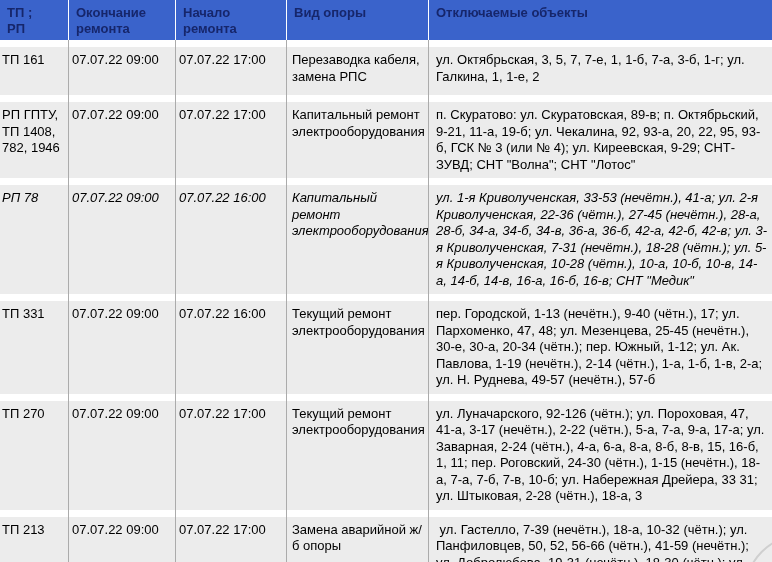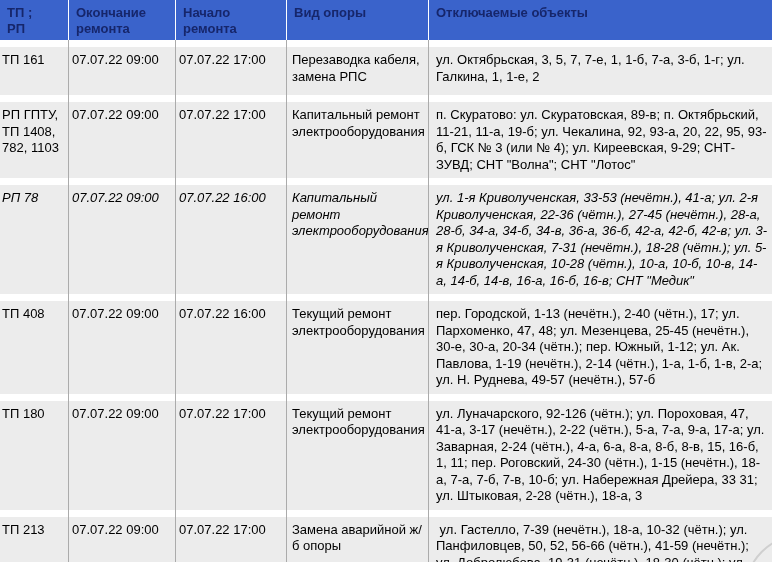--- a/index.html
+++ b/index.html
@@ -98,45 +98,45 @@
   <div class="body" id="rows">
   <div class="row">
     <div class="cell c1">ТП 161</div>
     <div class="cell c2">07.07.22 09:00</div>
     <div class="cell c3">07.07.22 17:00</div>
     <div class="cell c4">Перезаводка кабеля, замена РПС</div>
     <div class="cell c5">ул. Октябрьская, 3, 5, 7, 7-е, 1, 1-б, 7-а, 3-б, 1-г; ул. Галкина, 1, 1-е, 2</div>
   </div>
 
   <div class="row">
-    <div class="cell c1">РП ГПТУ, ТП 1408, 782, 1103</div>
+    <div class="cell c1">РП ГПТУ, ТП 1408, 782, 1946</div>
     <div class="cell c2">07.07.22 09:00</div>
     <div class="cell c3">07.07.22 17:00</div>
     <div class="cell c4">Капитальный ремонт электрооборудования</div>
-    <div class="cell c5">п. Скуратово: ул. Скуратовская, 89-в; п. Октябрьский, 11-21, 11-а, 19-б; ул. Чекалина, 92, 93-а, 20, 22, 95, 93-б, ГСК № 3 (или № 4); ул. Киреевская, 9-29; СНТ-ЗУВД; СНТ "Волна"; СНТ "Лотос"</div>
+    <div class="cell c5">п. Скуратово: ул. Скуратовская, 89-в; п. Октябрьский, 9-21, 11-а, 19-б; ул. Чекалина, 92, 93-а, 20, 22, 95, 93-б, ГСК № 3 (или № 4); ул. Киреевская, 9-29; СНТ-ЗУВД; СНТ "Волна"; СНТ "Лотос"</div>
   </div>
 
   <div class="row">
     <div class="cell c1">РП 78</div>
     <div class="cell c2">07.07.22 09:00</div>
     <div class="cell c3">07.07.22 16:00</div>
     <div class="cell c4">Капитальный ремонт электрооборудования</div>
     <div class="cell c5">ул. 1-я Криволученская, 33-53 (нечётн.), 41-а; ул. 2-я Криволученская, 22-36 (чётн.), 27-45 (нечётн.), 28-а, 28-б, 34-а, 34-б, 34-в, 36-а, 36-б, 42-а, 42-б, 42-в; ул. 3-я Криволученская, 7-31 (нечётн.), 18-28 (чётн.); ул. 5-я Криволученская, 10-28 (чётн.), 10-а, 10-б, 10-в, 14-а, 14-б, 14-в, 16-а, 16-б, 16-в; СНТ "Медик"</div>
   </div>
 
   <div class="row">
-    <div class="cell c1">ТП 408</div>
+    <div class="cell c1">ТП 331</div>
     <div class="cell c2">07.07.22 09:00</div>
     <div class="cell c3">07.07.22 16:00</div>
     <div class="cell c4">Текущий ремонт электрооборудования</div>
-    <div class="cell c5">пер. Городской, 1-13 (нечётн.), 2-40 (чётн.), 17; ул. Пархоменко, 47, 48; ул. Мезенцева, 25-45 (нечётн.), 30-е, 30-а, 20-34 (чётн.); пер. Южный, 1-12; ул. Ак. Павлова, 1-19 (нечётн.), 2-14 (чётн.), 1-а, 1-б, 1-в, 2-а; ул. Н. Руднева, 49-57 (нечётн.), 57-б</div>
+    <div class="cell c5">пер. Городской, 1-13 (нечётн.), 9-40 (чётн.), 17; ул. Пархоменко, 47, 48; ул. Мезенцева, 25-45 (нечётн.), 30-е, 30-а, 20-34 (чётн.); пер. Южный, 1-12; ул. Ак. Павлова, 1-19 (нечётн.), 2-14 (чётн.), 1-а, 1-б, 1-в, 2-а; ул. Н. Руднева, 49-57 (нечётн.), 57-б</div>
   </div>
 
   <div class="row">
-    <div class="cell c1">ТП 180</div>
+    <div class="cell c1">ТП 270</div>
     <div class="cell c2">07.07.22 09:00</div>
     <div class="cell c3">07.07.22 17:00</div>
     <div class="cell c4">Текущий ремонт электрооборудования</div>
     <div class="cell c5">ул. Луначарского, 92-126 (чётн.); ул. Пороховая, 47, 41-а, 3-17 (нечётн.), 2-22 (чётн.), 5-а, 7-а, 9-а, 17-а; ул. Заварная, 2-24 (чётн.), 4-а, 6-а, 8-а, 8-б, 8-в, 15, 16-б, 1, 11; пер. Роговский, 24-30 (чётн.), 1-15 (нечётн.), 18-а, 7-а, 7-б, 7-в, 10-б; ул. Набережная Дрейера, 33 31; ул. Штыковая, 2-28 (чётн.), 18-а, 3</div>
   </div>
 
   <div class="row">
     <div class="cell c1">ТП 213</div>
     <div class="cell c2">07.07.22 09:00</div>
     <div class="cell c3">07.07.22 17:00</div>

